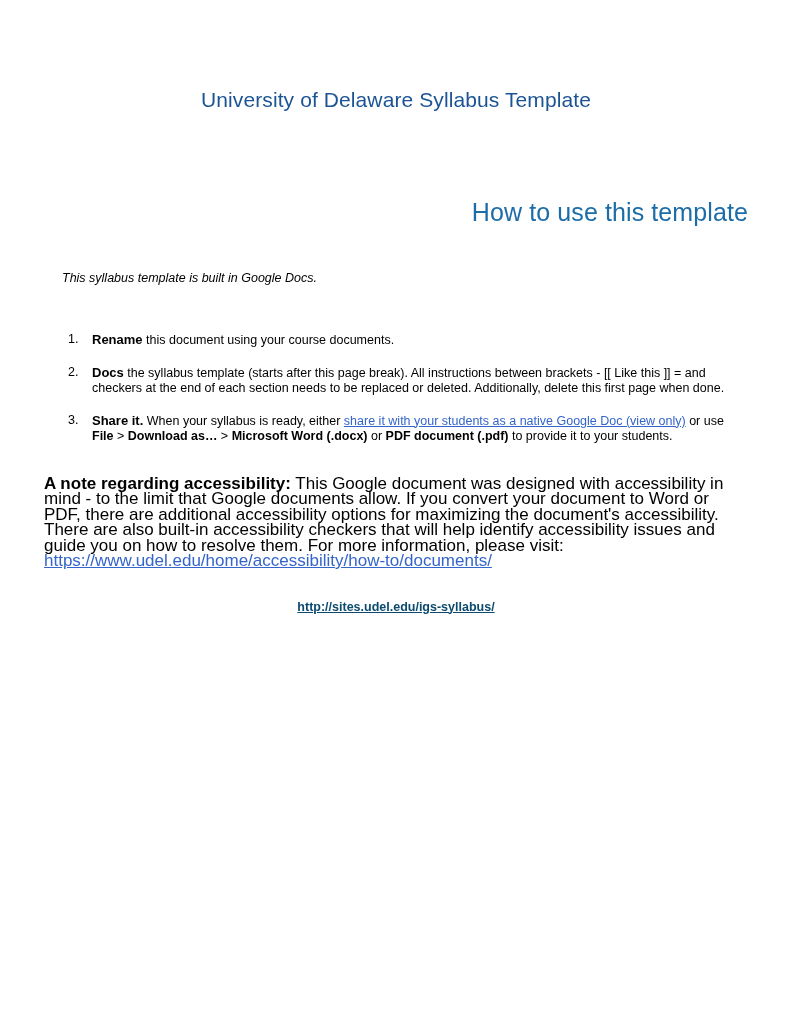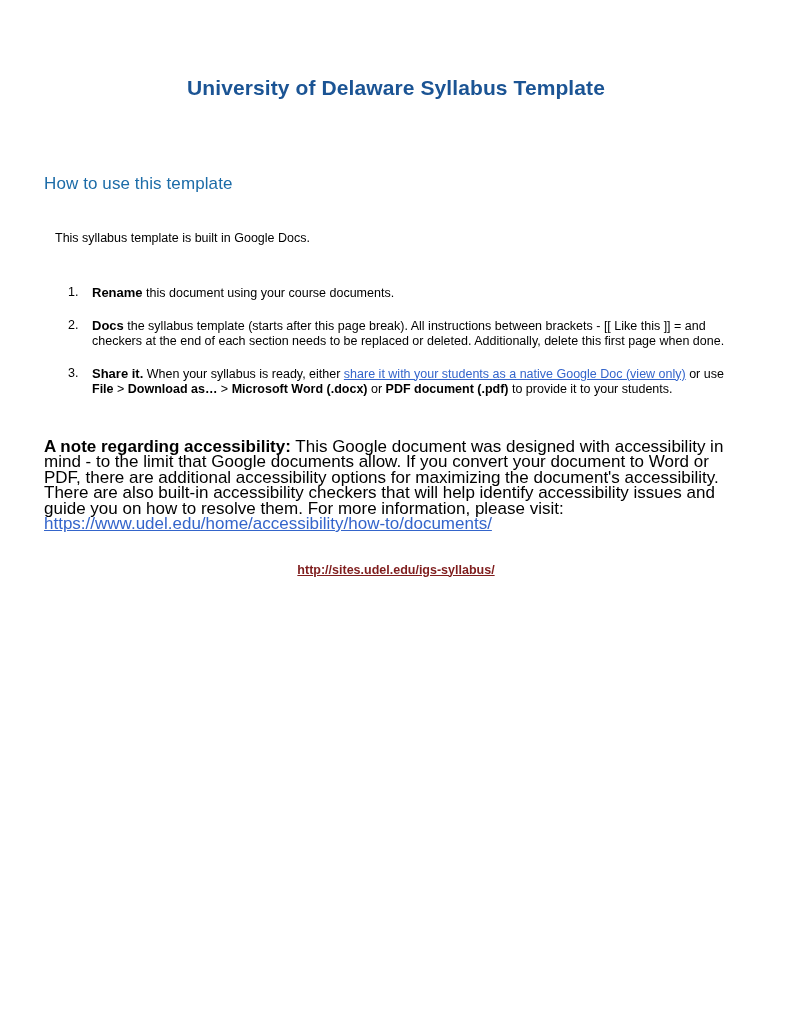--- a/index.html
+++ b/index.html
@@ -28,63 +28,65 @@
     position: absolute;
     left: 44px;
     top: 0;
     width: 704px;
   }
 
   
   .doc-title {
     text-align: center;
     font-size: 21px;
-    font-weight: bold;
+    font-weight: normal;
     color: #1b5494;
-    margin: 0;
+    margin: 12px;
     padding-top: 76px;
     letter-spacing: 0.1px;
   }
 
   
   .section-heading {
-    font-size: 17px;
+    font-size: 25px;
     font-weight: normal;
     color: #1c6ca8;
     margin: 0;
     padding-top: 74px;
     letter-spacing: 0.1px;
+    text-align: right;
   }
 
   
   .intro-para {
     font-size: 12.5px;
     line-height: 15px;
-    margin: 11px;
+    margin: 18px;
     padding-top: 26px;
+    font-style: italic;
   }
 
   
   ol.steps {
     margin: 0;
     padding: 0;
     padding-top: 28px;
     list-style: none;
     counter-reset: step;
   }
   ol.steps > li {
     position: relative;
     counter-increment: step;
     padding-left: 48px;
     font-size: 12.5px;
     line-height: 15.5px;
     margin-bottom: 16px;
   }
   ol.steps > li:last-child {
-    margin-bottom: 10px;
+    margin-bottom: 0;
   }
   ol.steps > li::before {
     content: counter(step) ".";
     position: absolute;
     left: 24px;
     top: 0;
     font-size: 12.5px;
     line-height: 15.5px;
   }
   ol.steps > li .lead {
@@ -114,21 +116,21 @@
   .footer-block .footer-line2 {
     display: block;
   }
 
   
   a.doc-link {
     color: #3465cb;
     text-decoration: underline;
   }
   a.doc-link-strong {
-    color: #7f1d1d;
+    color: #0c4a6e;
     text-decoration: underline;
     font-weight: bold;
   }
 </style>
 </head>
 <body>
 
 <div class="page">
   <div class="content">
 

